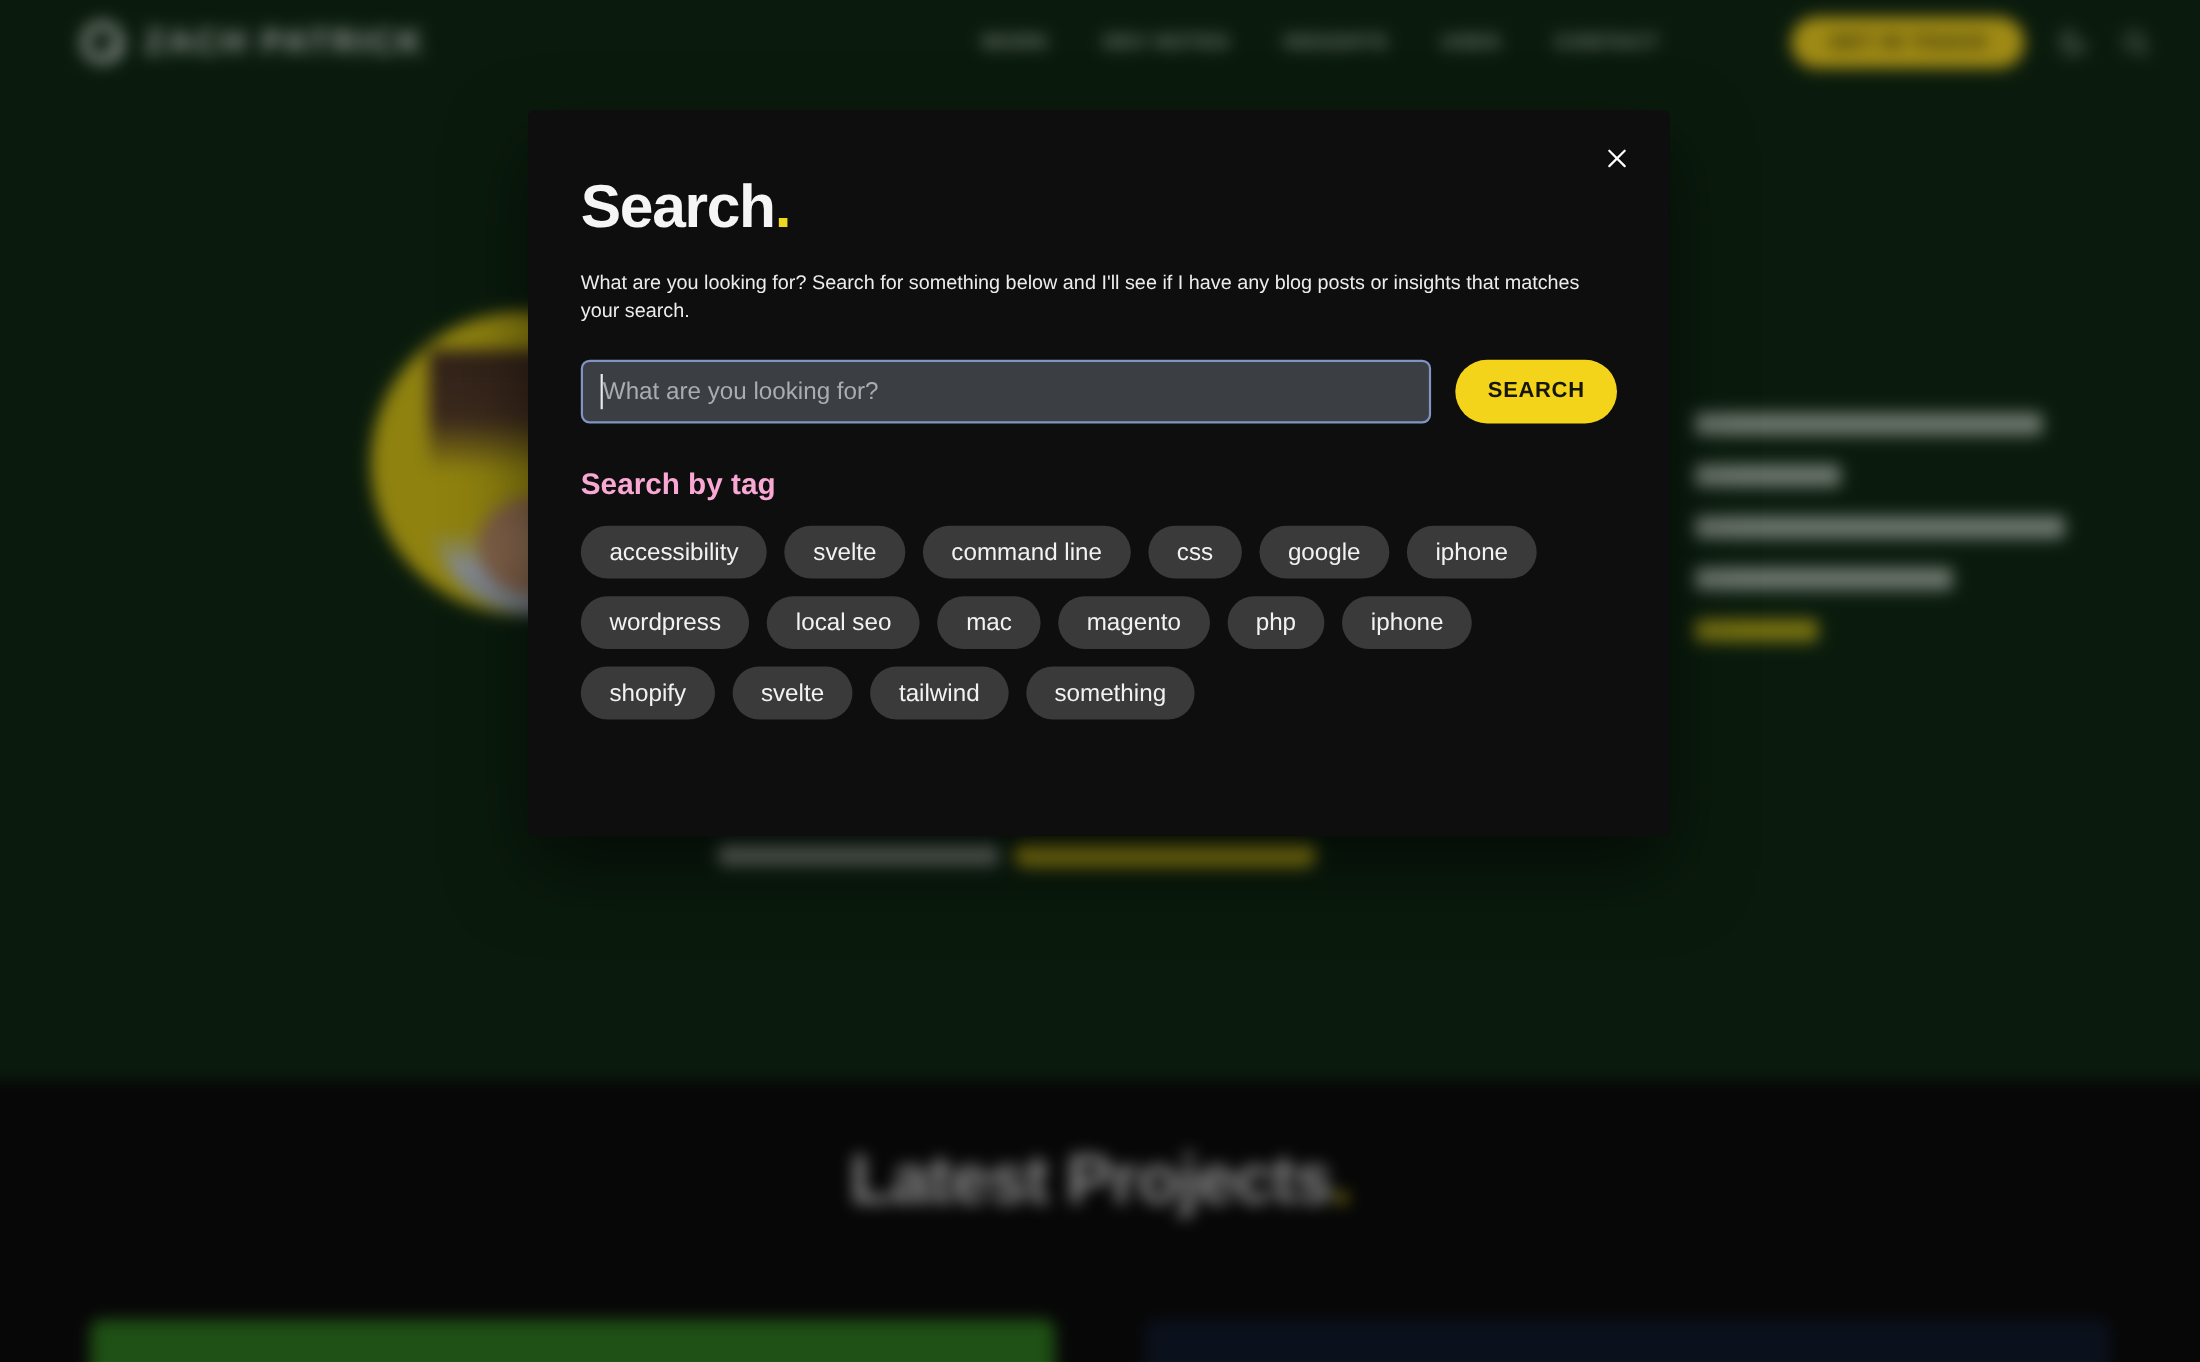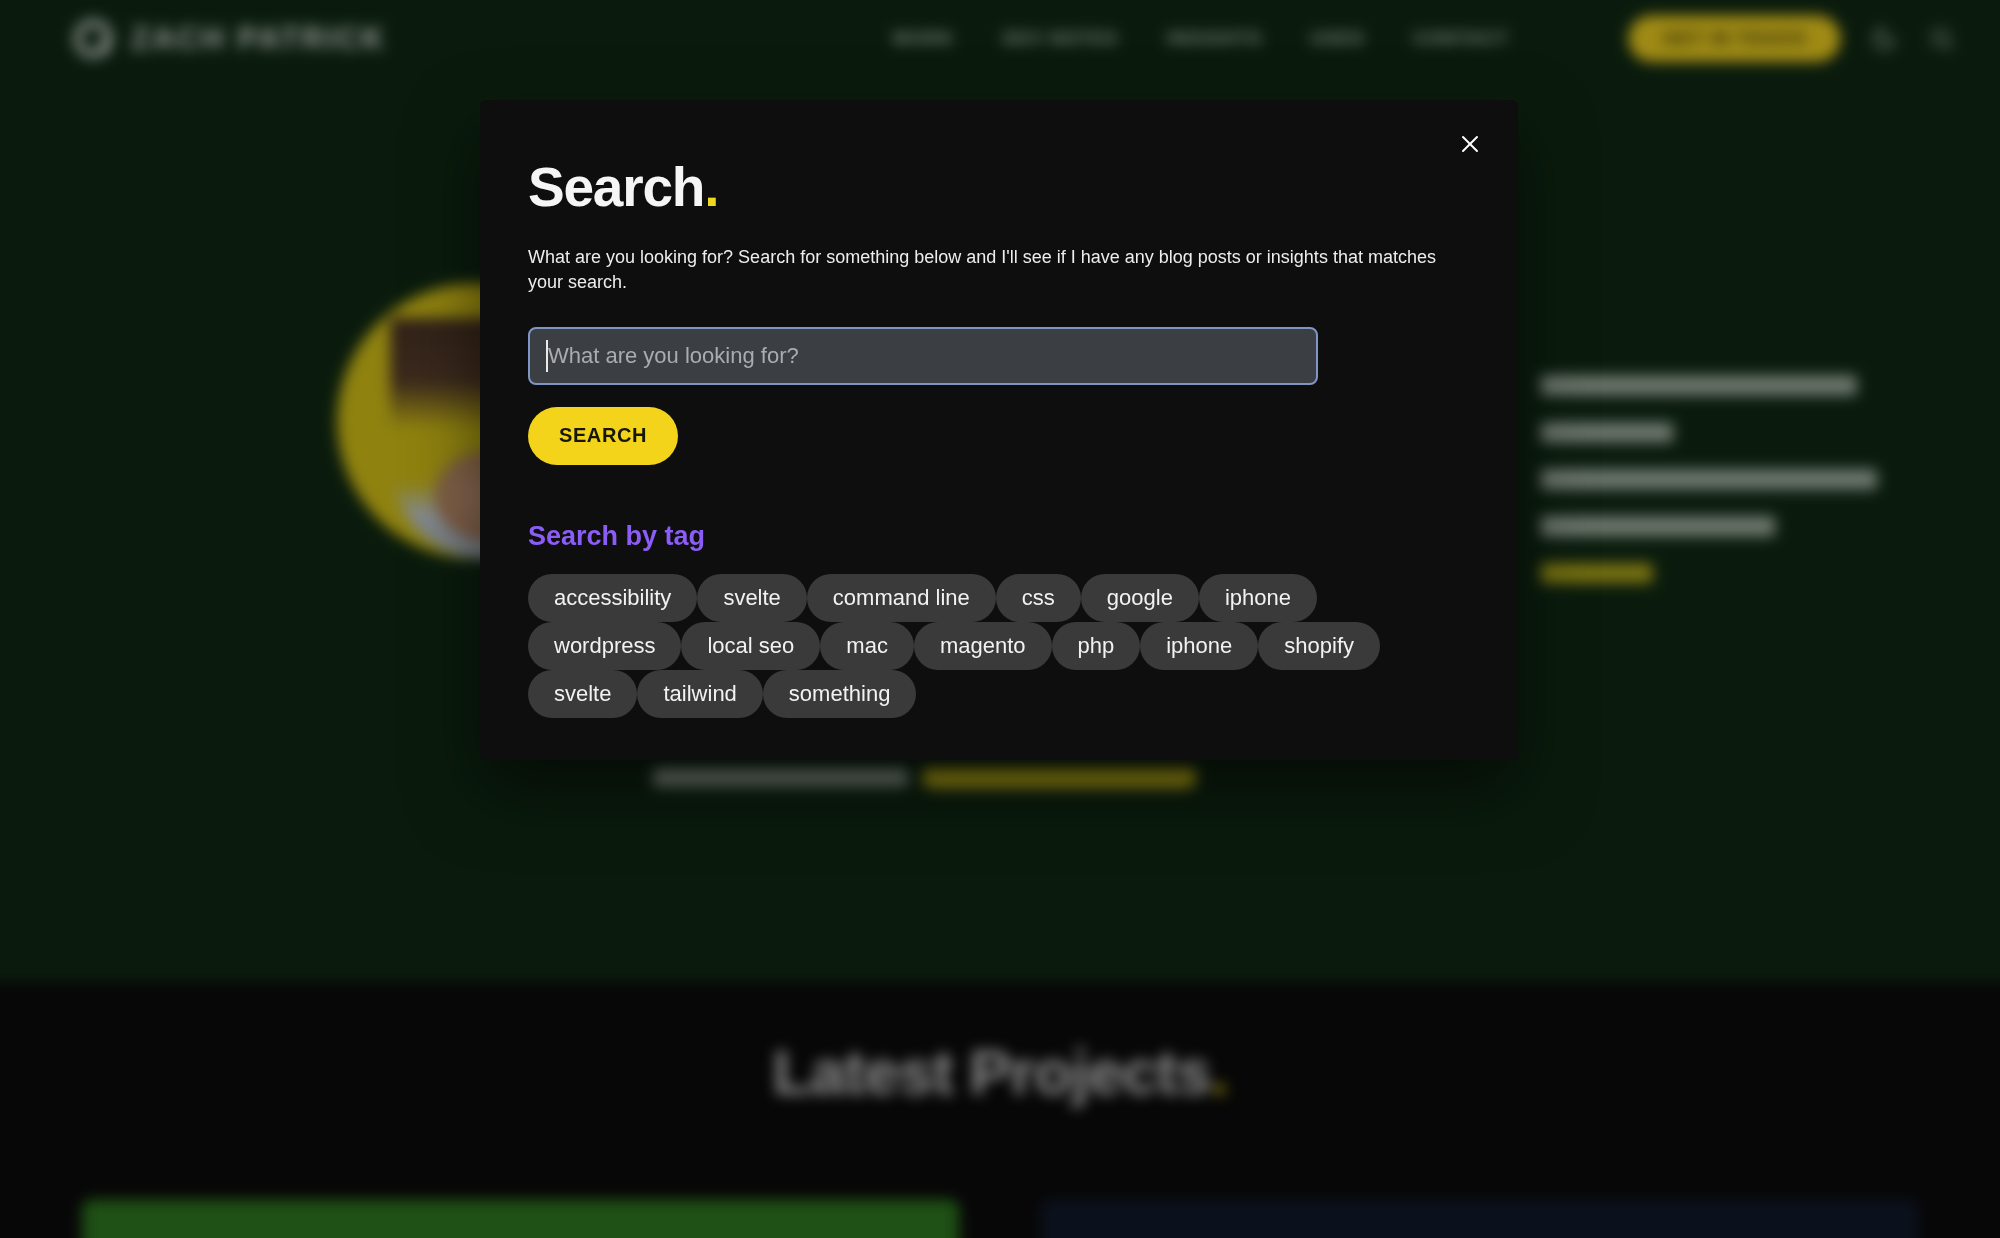--- a/index.html
+++ b/index.html
@@ -158,21 +158,21 @@
 
   .modal-desc {
     margin-top:30px;
     color:#ededed;
     font-size:18px; font-weight:400; line-height:1.38;
     max-width:962px;
   }
 
   .search-row {
     margin-top:32px;
-    display:flex; align-items:flex-start; gap:22px;flex-direction:column;
+    display:flex; align-items:center; gap:22px;
   }
   .search-field {
     position:relative;
     width:790px;
   }
   .search-input {
     width:100%; height:58px;
     background:#3b3f43;
     border:2px solid #7f96c4;
     border-radius:8px;
@@ -191,27 +191,27 @@
     width:150px; height:58px;
     background:#f4d41b;
     color:#161606;
     border:none; border-radius:999px;
     font-family:"Liberation Sans", sans-serif;
     font-size:20px; font-weight:700; letter-spacing:.6px;
     cursor:pointer;
   }
 
   .tag-heading {
-    margin-top:56px;
-    color:#8b5cf6;
+    margin-top:40px;
+    color:#f9a8d4;
     font-size:27px; font-weight:700;
   }
   .tag-list {
     margin-top:22px;
-    display:flex; flex-wrap:wrap; 
+    display:flex; flex-wrap:wrap; gap:16px;
     max-width:950px;
   }
   .tag-pill {
     background:#3a3a3a;
     color:#f2f2f2;
     border:none; border-radius:999px;
     padding:11px 26px;
     font-family:"Liberation Sans", sans-serif;
     font-size:22px;
     line-height:1.18;

